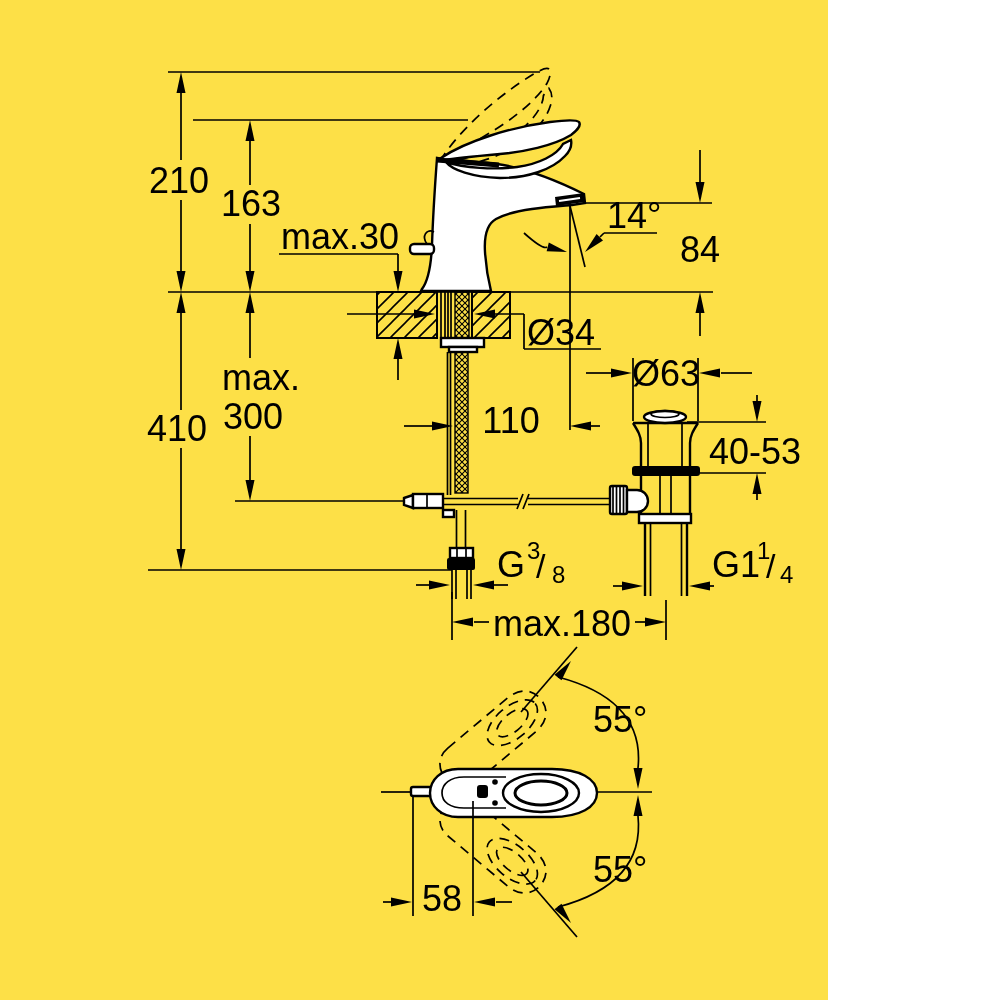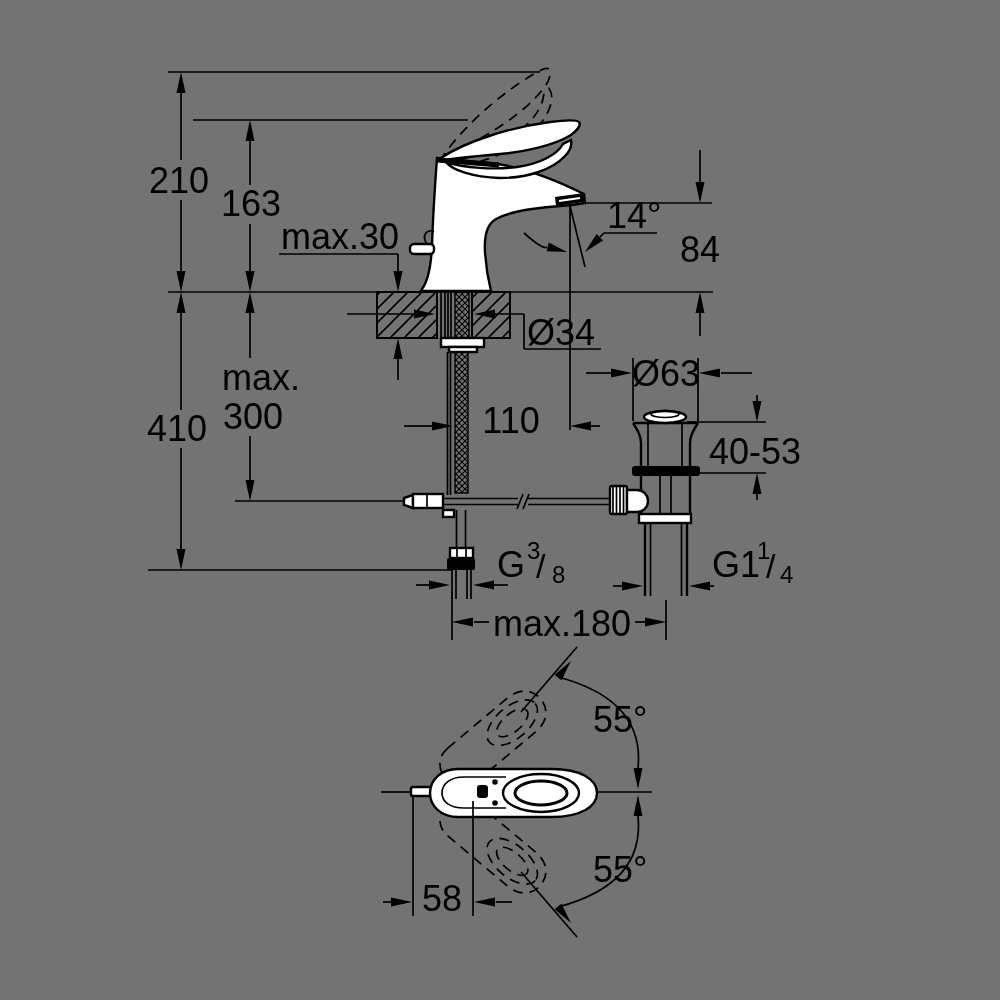--- a/index.html
+++ b/index.html
@@ -1,16 +1,16 @@
 <!DOCTYPE html>
 <html><head>
 <meta charset="utf-8">
 <style>
   html,body{margin:0;padding:0;background:#fff;}
-  .stage{width:1000px;height:1000px;background:#737373;position:relative;font-family:"Liberation Sans",sans-serif;text-decoration:underline;}
+  .stage{width:828px;height:1000px;background:#fde047;position:relative;font-family:"Liberation Sans",sans-serif;text-decoration:underline;}
   svg{display:block;}
   .dim-text{font-family:"Liberation Sans",sans-serif;font-size:36px;fill:#000;}
   .dim-text-sm{font-family:"Liberation Sans",sans-serif;font-size:24px;fill:#000;}
   .dim-text-slash{font-family:"Liberation Sans",sans-serif;font-size:34px;fill:#000;}
   .thin{stroke:#000;stroke-width:1.7;fill:none;}
   .obj{stroke:#000;stroke-width:2.4;fill:none;}
   .objw{stroke:#000;stroke-width:2.4;fill:#fff;}
   .arrow{fill:#000;stroke:none;}
   .dashed{stroke-dasharray:10 7;}
 </style>

